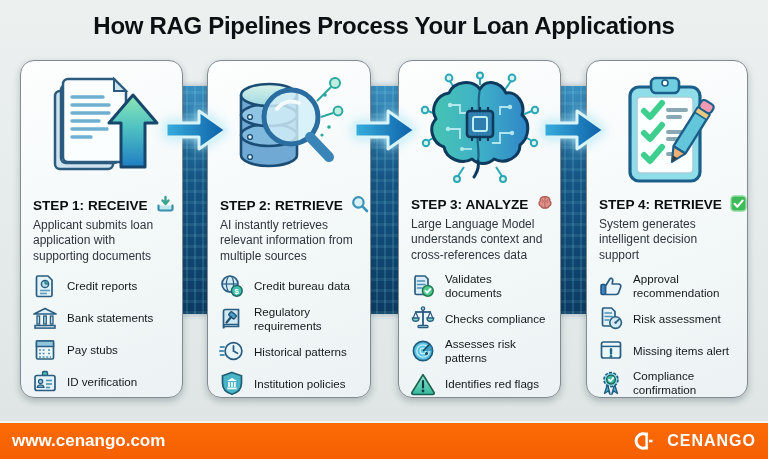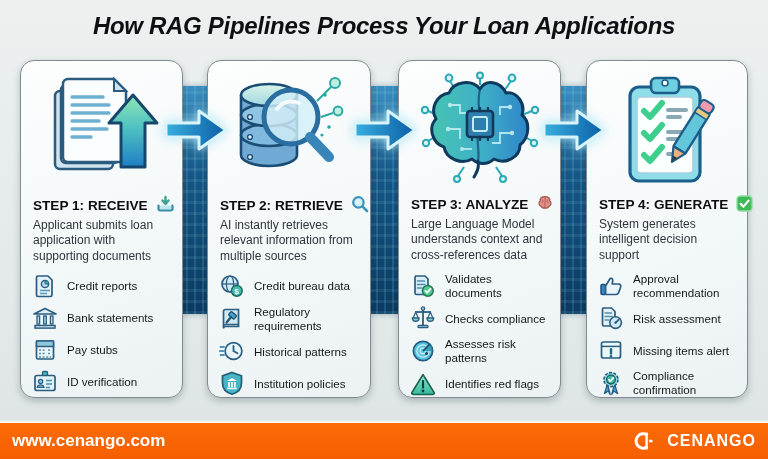--- a/index.html
+++ b/index.html
@@ -1,21 +1,21 @@
 <!DOCTYPE html>
 <html><head>
 <meta charset="utf-8">
 <style>
   html,body{margin:0;padding:0;}
   .stage{position:relative;width:768px;height:459px;overflow:hidden;
     font-family:"Liberation Sans",sans-serif;
     background:linear-gradient(180deg,#ecf1f0 0%,#e3eae9 60%,#dde4e3 100%);}
   
   .title{position:absolute;top:12px;left:0;width:768px;text-align:center;
-    font-size:24px;font-weight:800;color:#0d1012;letter-spacing:-0.3px;font-style:italic;}
+    font-size:24px;font-weight:800;color:#0d1012;letter-spacing:-0.3px;}
   
   .band{position:absolute;top:86px;width:34px;height:228px;border-radius:4px;
     background:
       repeating-linear-gradient(90deg,rgba(140,225,240,.16) 0 2px,transparent 2px 8px),
       repeating-linear-gradient(0deg,rgba(160,235,245,.10) 0 3px,transparent 3px 11px),
       linear-gradient(180deg,#3a8fc0 0%,#155685 40%,#0b3a61 100%);
     box-shadow:0 0 6px rgba(20,70,110,.35);}
   .band.b1{left:178px;} .band.b2{left:368px;} .band.b3{left:556px;}
   
   .arrow{position:absolute;top:106px;width:66px;height:48px;z-index:6;
@@ -387,21 +387,21 @@
         <g transform="rotate(32 84 62)">
           <rect x="77" y="36" width="14" height="46" rx="1.5" fill="#63c6da" stroke="#1c5e8a" stroke-width="2.4"></rect>
           <rect x="77" y="26" width="14" height="10" rx="3.5" fill="#f29ab0" stroke="#1c5e8a" stroke-width="2.2"></rect>
           <rect x="77" y="36" width="14" height="6" fill="#e8c87f" stroke="#1c5e8a" stroke-width="1.6"></rect>
           <polygon points="77,82 91,82 84,96" fill="#f0b078" stroke="#1c5e8a" stroke-width="2.2" stroke-linejoin="round"></polygon>
           <polygon points="81.5,90 86.5,90 84,96" fill="#3a3a3a"></polygon>
         </g>
       </svg>
     </div>
     <div class="step-head">
-      <span>STEP 4: GENERATE</span>
+      <span>STEP 4: RETRIEVE</span>
       <svg width="17" height="17" viewBox="0 0 17 17">
         <rect x="1" y="1" width="15" height="15" rx="3.5" fill="#3fba58" stroke="#8fdca0" stroke-width="1.4"></rect>
         <polyline points="4.6,8.8 7.4,11.6 12.6,5.6" fill="none" stroke="#ffffff" stroke-width="2.2" stroke-linecap="round" stroke-linejoin="round"></polyline>
       </svg>
     </div>
     <div class="step-desc">System generates intelligent decision support</div>
     <div class="items">
       <div class="item">
         <svg width="26" height="26" viewBox="0 0 26 26">
           <rect x="3" y="11.5" width="4.6" height="10" rx="1.3" fill="#3a85c8" stroke="#1f4e78" stroke-width="1.5"></rect>

